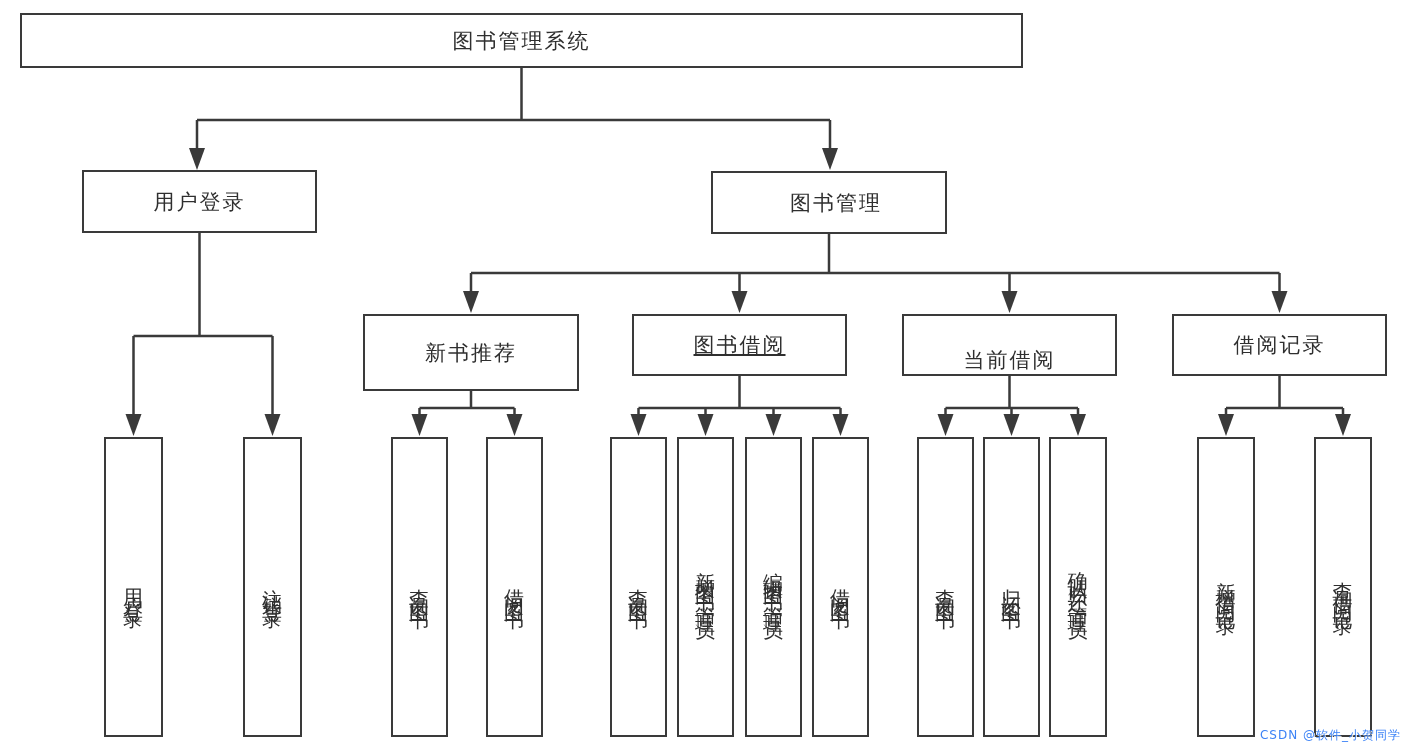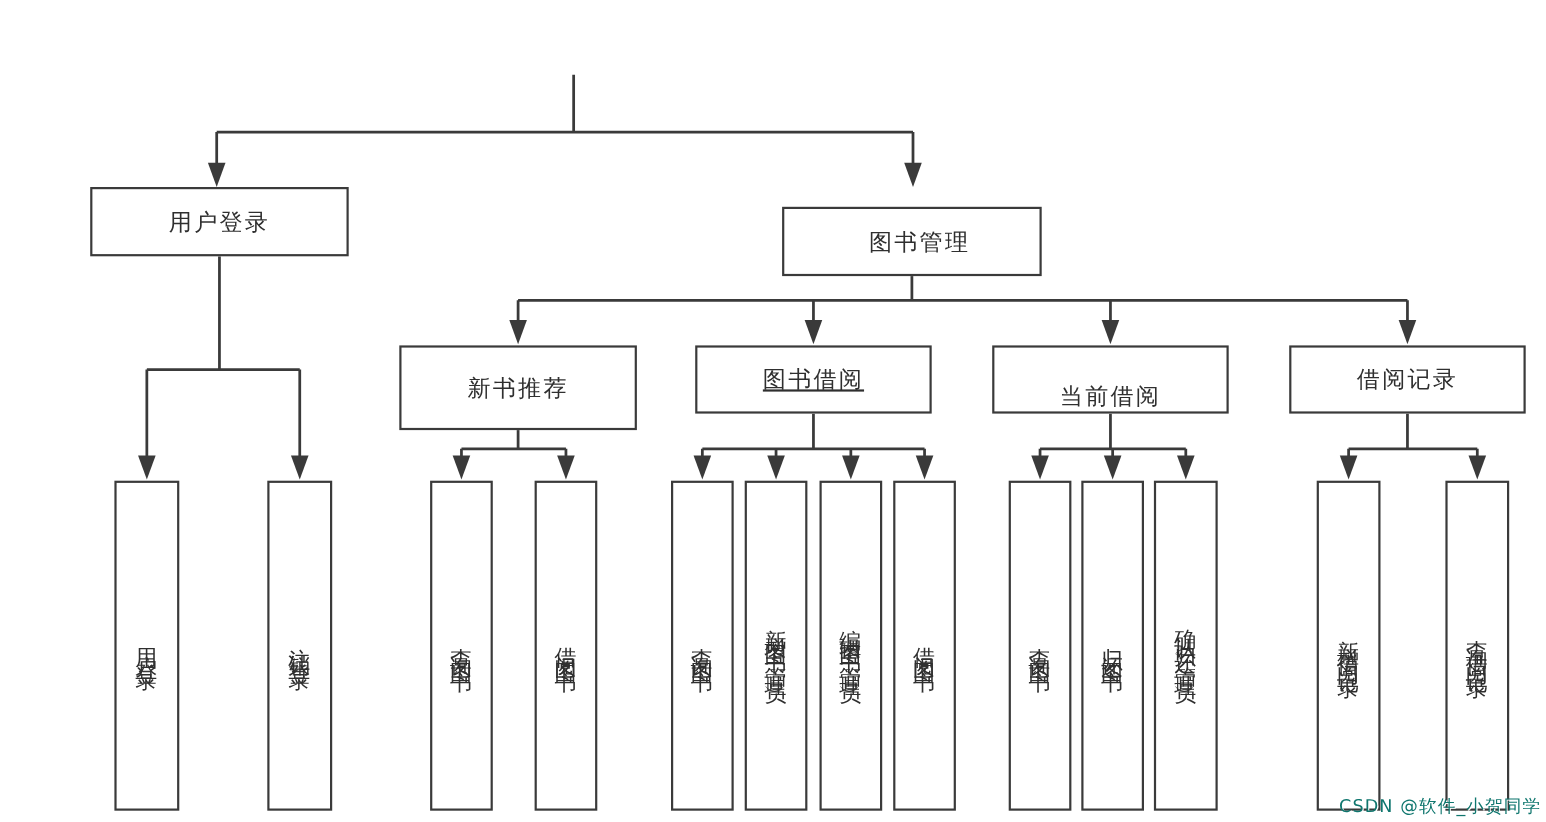--- a/index.html
+++ b/index.html
@@ -14,21 +14,21 @@
     border:2.5px solid #3a3a3a; display:flex; align-items:center; justify-content:center;
     z-index:2;
   }
   .hlabel { font-size:21px; letter-spacing:2px; white-space:nowrap; color:#2f2f2f; }
   .leaf .vlabel {
     writing-mode:vertical-rl; text-orientation:mixed;
     font-size:20px; letter-spacing:7px; line-height:1; color:#2f2f2f;
   }
   .watermark {
     position:absolute; right:4px; bottom:3px; z-index:3;
-    font-size:16px; letter-spacing:1px; color:#0f766e;
+    font-size:12px; letter-spacing:1px; color:#3b82f6;
     text-shadow:1px 1px 0 #ffffff;
   }
 </style>
 </head>
 <body>
 
 <div class="canvas">
 
   <svg class="wires" width="1405" height="747" viewBox="0 0 1405 747">
 
@@ -73,25 +73,28 @@
       <polygon fill="#3a3a3a" stroke="none" points="1070,414 1086,414 1078,436"></polygon>
     </g>
 
     <g stroke="#3a3a3a" stroke-width="2.5">
       <path fill="none" d="M1279.5 376 V408 M1226 408 H1343 M1226 408 V418 M1343 408 V418"></path>
       <polygon fill="#3a3a3a" stroke="none" points="1218,414 1234,414 1226,436"></polygon>
       <polygon fill="#3a3a3a" stroke="none" points="1335,414 1351,414 1343,436"></polygon>
     </g>
   </svg>
 
+  <div class="box" style="left:20px; top:13px; width:1003px; height:55px;">
+    <span class="hlabel">图书管理系统</span>
+  </div>
 
   <div class="box" style="left:82px; top:170px; width:235px; height:63px;">
     <span class="hlabel">用户登录</span>
   </div>
-  <div class="box" style="left:711px; top:188px; width:236px; height:63px;padding-left:14px;">
+  <div class="box" style="left:711px; top:171px; width:236px; height:63px;padding-left:14px;">
     <span class="hlabel">图书管理</span>
   </div>
 
   <div class="box" style="left:363px; top:314px; width:216px; height:77px;">
     <span class="hlabel">新书推荐</span>
   </div>
   <div class="box" style="left:632px; top:314px; width:215px; height:62px;text-decoration:underline;">
     <span class="hlabel">图书借阅</span>
   </div>
   <div class="box" style="left:902px; top:314px; width:215px; height:62px;align-items:flex-end;">

